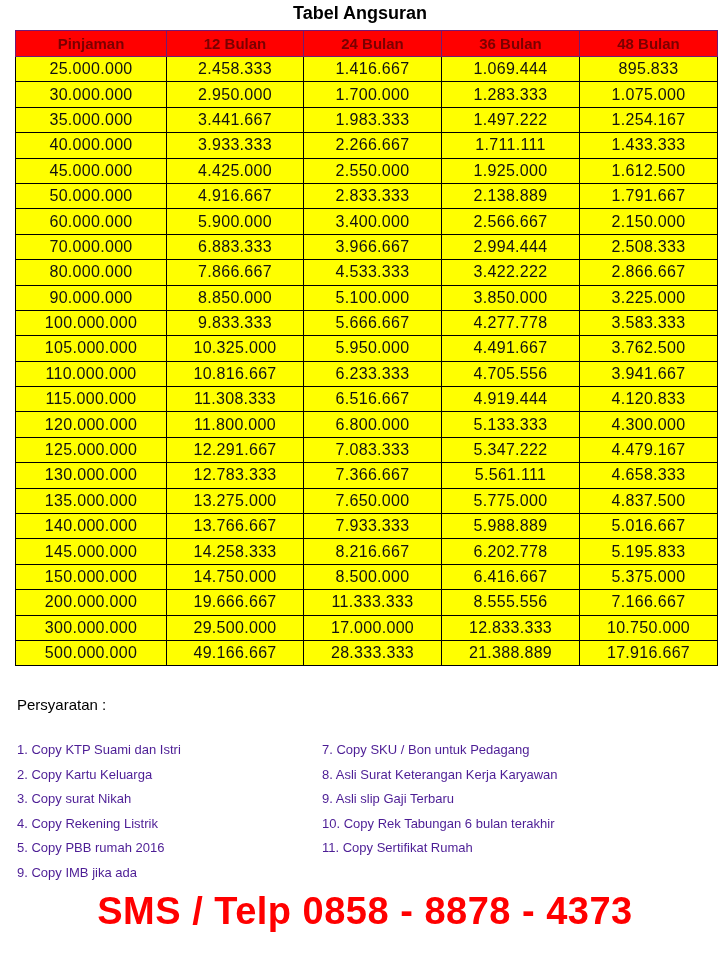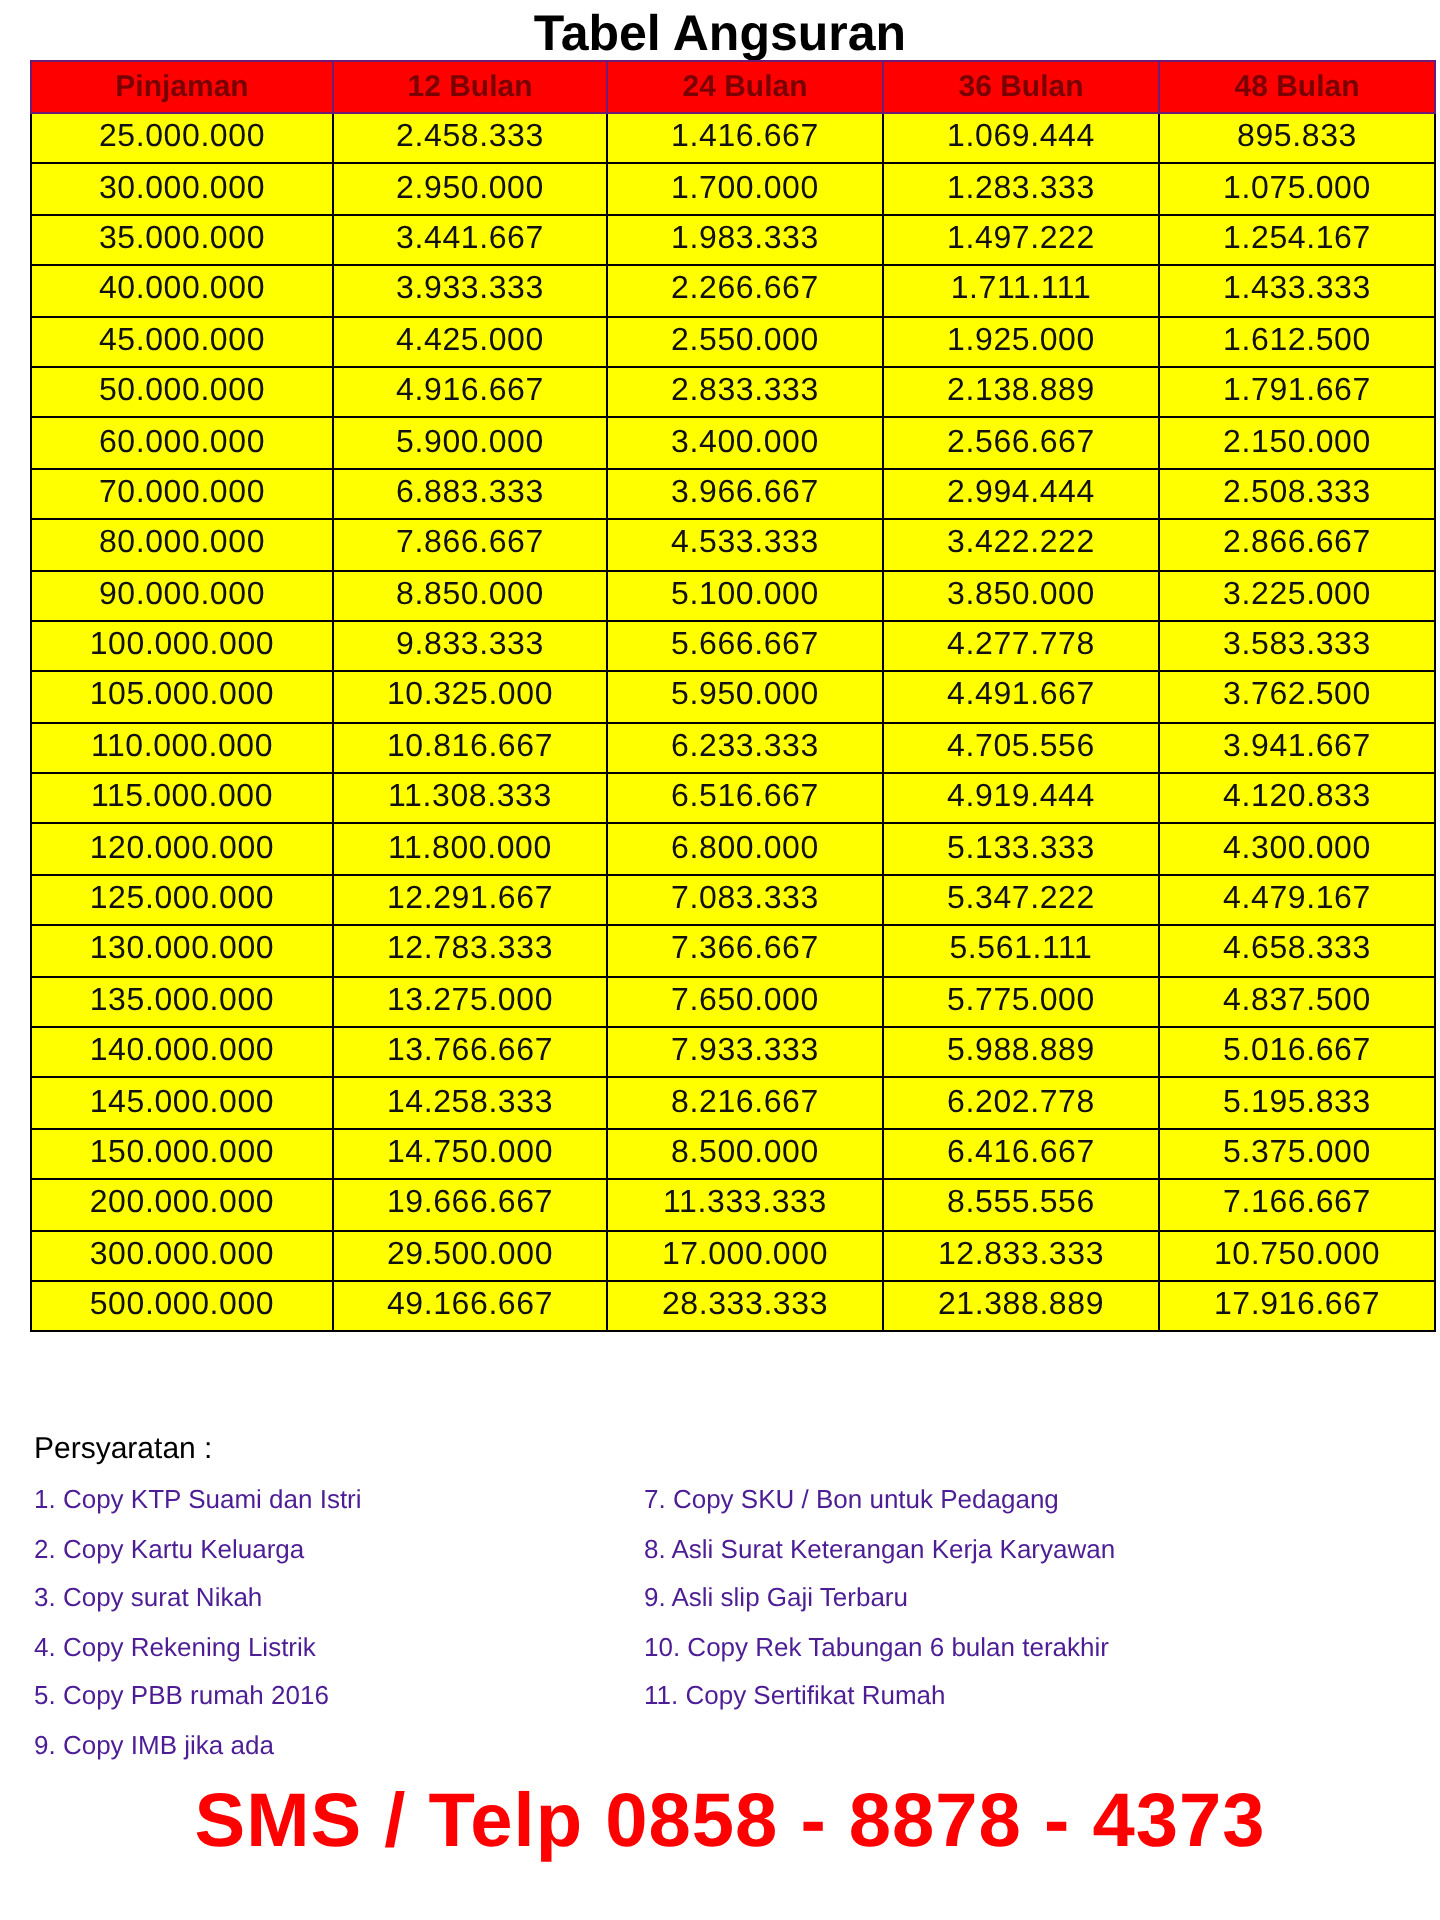--- a/index.html
+++ b/index.html
@@ -1,26 +1,26 @@
 <!DOCTYPE html>
 <html><head>
   <meta charset="utf-8">
   <style>
     html, body { margin: 0; padding: 0; background: #ffffff; }
     body { width: 720px; height: 960px; position: relative; overflow: hidden; font-family: "Liberation Sans", "DejaVu Sans", sans-serif; color: #000; }
-    .title { position: absolute; left: 0; top: 3px; width: 720px; text-align: center; font-size: 25px; font-weight: bold; letter-spacing: 0; }
+    .title { position: absolute; left: 0; top: 3px; width: 720px; text-align: center; font-size: 18px; font-weight: bold; letter-spacing: 0; }
     table.angsuran { position: absolute; left: 15px; top: 30px; border-collapse: collapse; table-layout: fixed; width: 702px; }
     table.angsuran col.c0 { width: 151px; }
     table.angsuran col.c1 { width: 137px; }
     table.angsuran col.c2 { width: 138px; }
     table.angsuran col.c3 { width: 138px; }
     table.angsuran col.c4 { width: 138px; }
     table.angsuran th { background: #ff0000; color: #7a0000; font-weight: bold; font-size: 15px; height: 25px; padding: 0; border: 1px solid #701a75; text-align: center; }
     table.angsuran td { background: #ffff00; color: #111; font-size: 16px; height: 24.4px; padding: 0; border: 1px solid #000; text-align: center; letter-spacing: 0.3px; }
-    .req-title { position: absolute; left: 17px; top: 696px; font-size: 15px; margin-top: 20px; }
+    .req-title { position: absolute; left: 17px; top: 696px; font-size: 15px; }
     .req-col { position: absolute; top: 738px; font-size: 13px; line-height: 24.5px; color: #4c1d95; }
     .req-col.left { left: 17px; }
     .req-col.right { left: 305px; margin-left: 17px; }
     .req-item { white-space: nowrap; }
     .contact { position: absolute; left: 0; top: 890px; width: 730px; text-align: center; color: #ff0000; font-size: 38px; font-weight: bold; letter-spacing: 0.5px; }
   </style>
 </head>
 <body>
 
 <div class="title">Tabel Angsuran</div>

